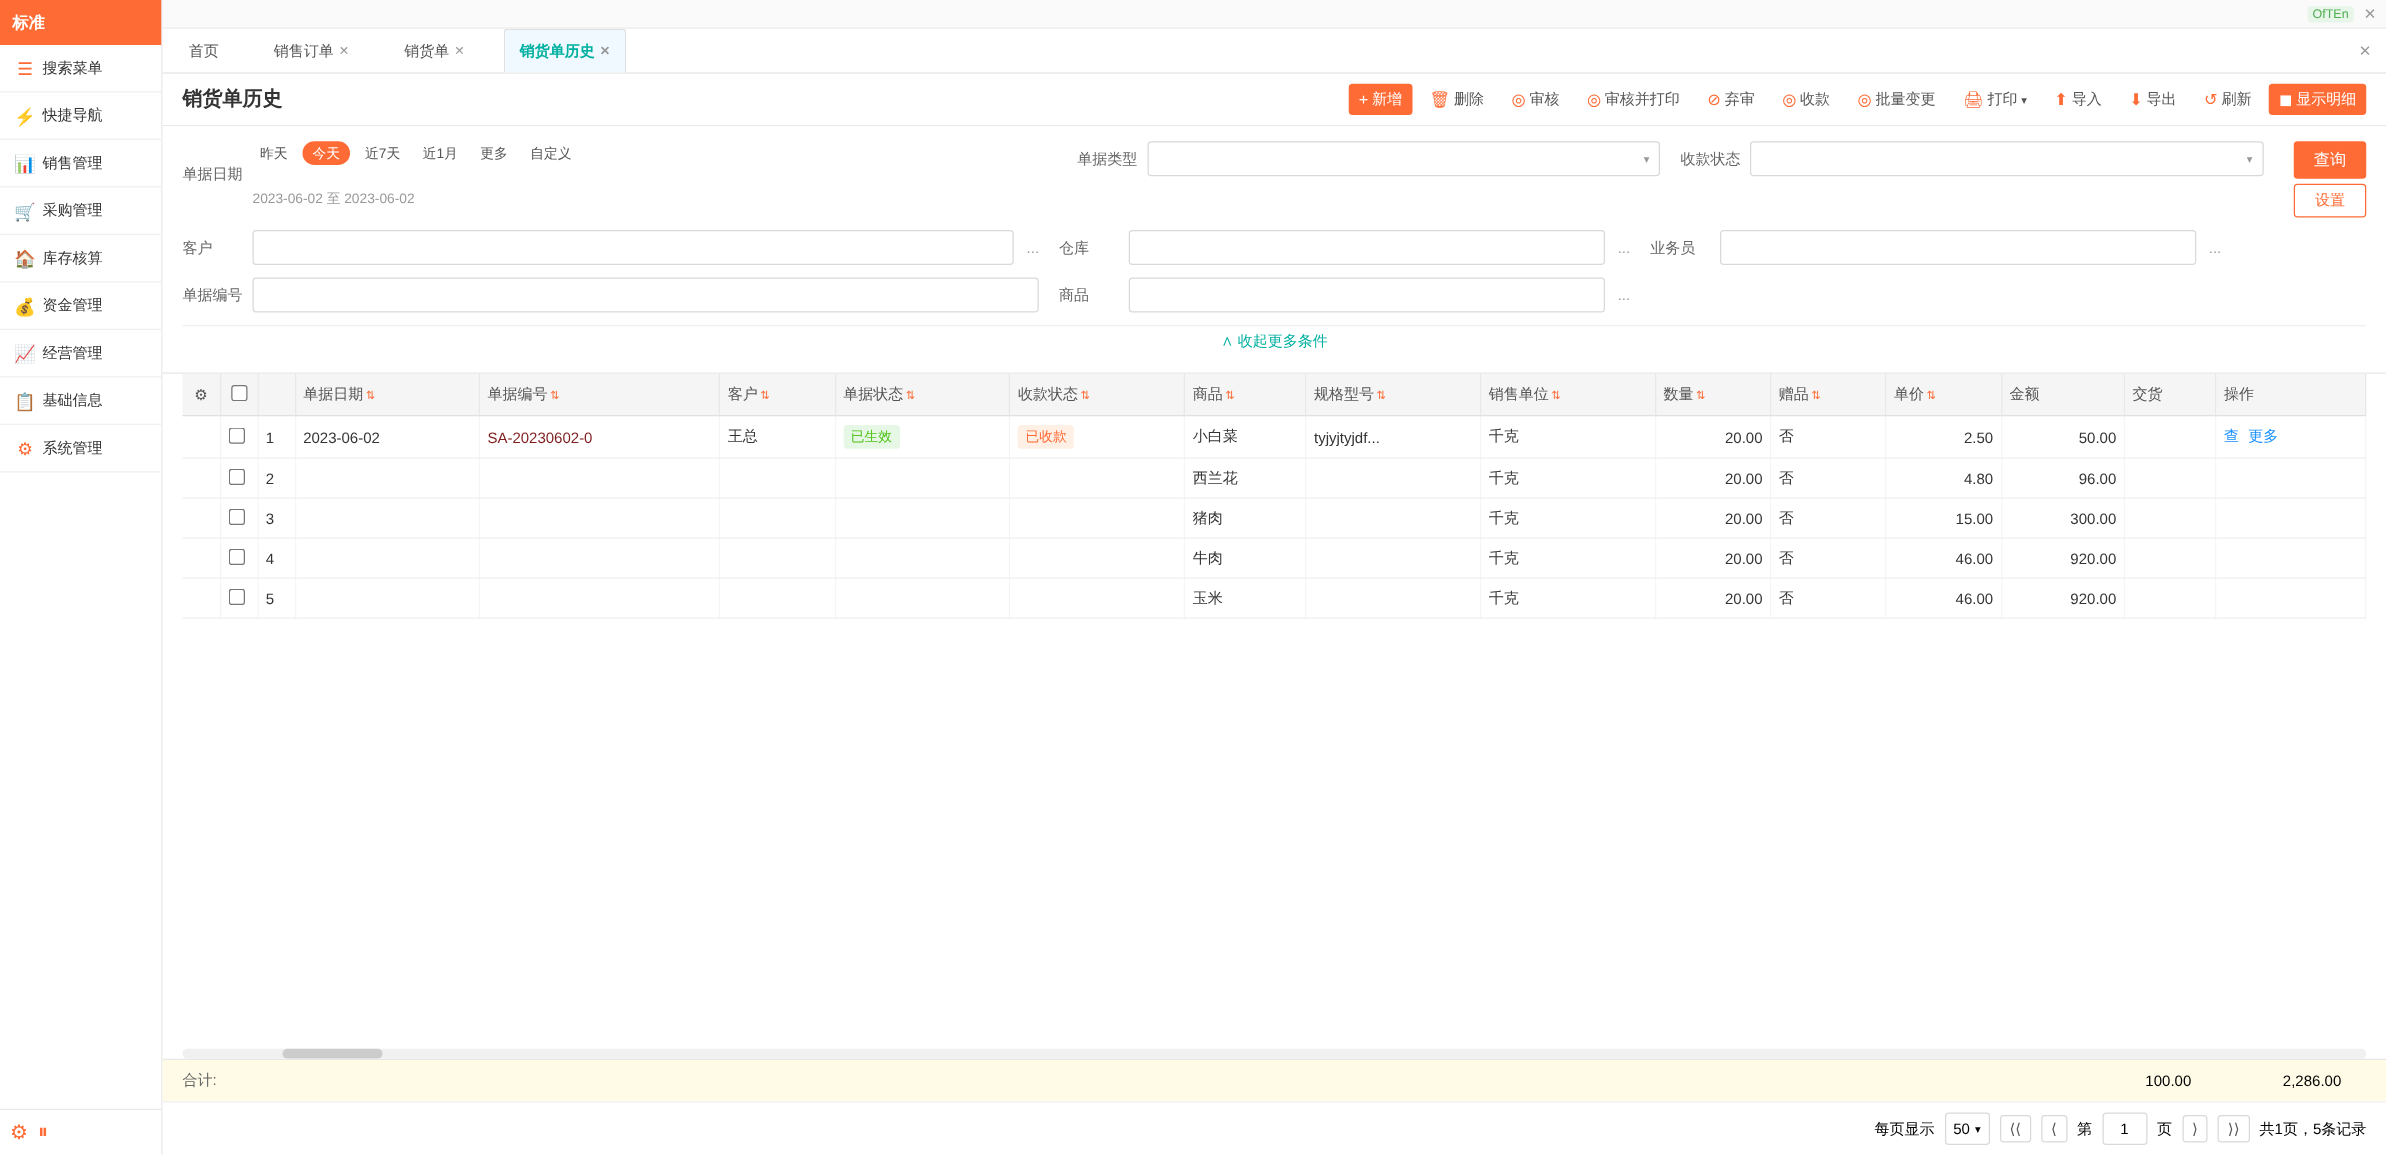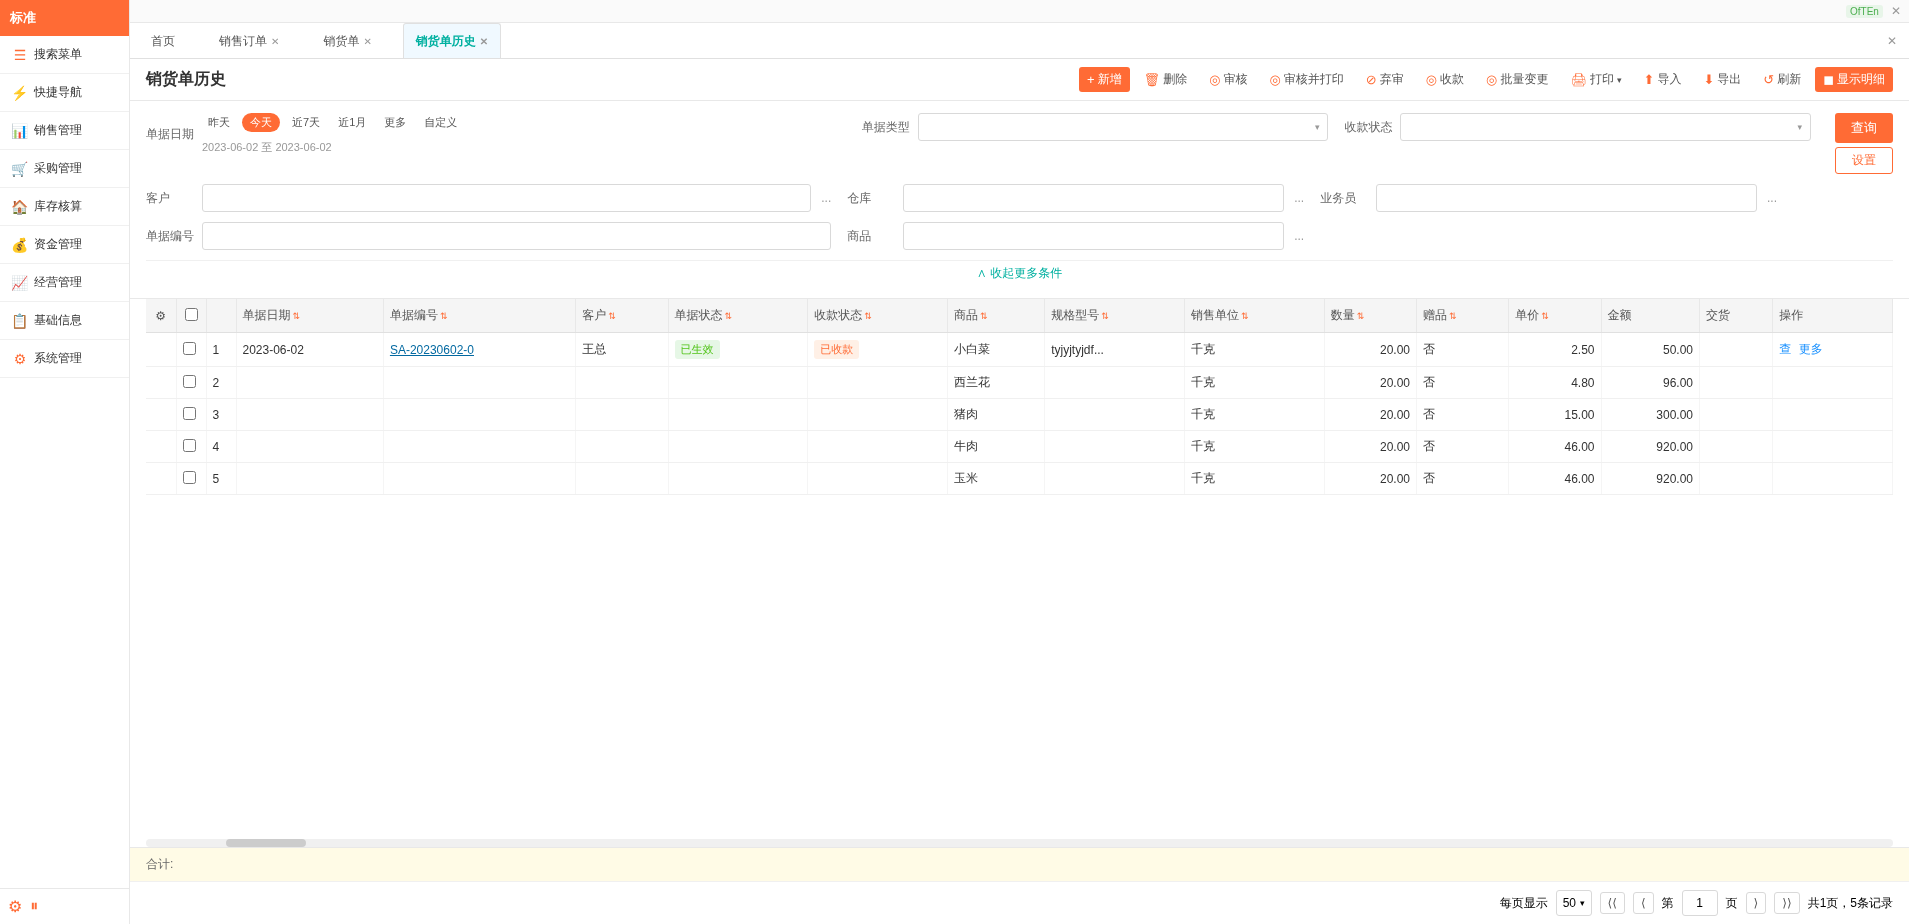--- a/index.html
+++ b/index.html
@@ -152,21 +152,21 @@
       height: 28px;
       background: #fff;
       display: flex;
       align-items: center;
       justify-content: space-between;
       cursor: pointer;
     }
     .date-range {
       display: flex;
       flex-direction: column;
-      gap: 8px;
+      gap: 19px;
     }
     .date-tabs {
       display: flex;
       gap: 6px;
       align-items: center;
     }
     .date-tab {
       padding: 2px 6px;
       cursor: pointer;
       color: #555;
@@ -242,21 +242,21 @@
     .th-sort { display: flex; align-items: center; gap: 2px; }
     .sort-icon { color: #ff6b35; font-size: 9px; }
     .status-badge {
       display: inline-block;
       padding: 2px 6px;
       border-radius: 3px;
       font-size: 11px;
     }
     .status-active { background: #e6f7e6; color: #52c41a; }
     .status-collected { background: #fff0e6; color: #ff6b35; }
-    .link-text { color: #0369a1; cursor: pointer; text-decoration: underline; }
+    .link-text { color: #7f1d1d; cursor: pointer; }
     .action-btn { color: #1890ff; cursor: pointer; margin-right: 4px; }
     .col-settings { width: 30px; text-align: center; }
     .col-checkbox { width: 30px; text-align: center; }
 
     
     .table-footer {
       background: #fffbe6;
       padding: 8px 16px;
       border-top: 1px solid #e8e8e8;
       display: flex;
@@ -778,20 +778,24 @@
           </tbody>
       </table>
     </div>
 
     <div class="scrollbar-area">
       <div class="scrollbar-thumb"></div>
     </div>
 
     <div class="table-footer">
       <span class="total-label">合计:</span>
+      <div class="total-values">
+        <span class="total-qty">100.00</span>
+        <span class="total-amount">2,286.00</span>
+      </div>
     </div>
 
     <div class="pagination-bar">
       <span>每页显示</span>
       <div class="page-size-select">
         <span>50</span>
         <span style="font-size:9px;">▾</span>
       </div>
       <button class="page-nav-btn">⟨⟨</button>
       <button class="page-nav-btn">⟨</button>

